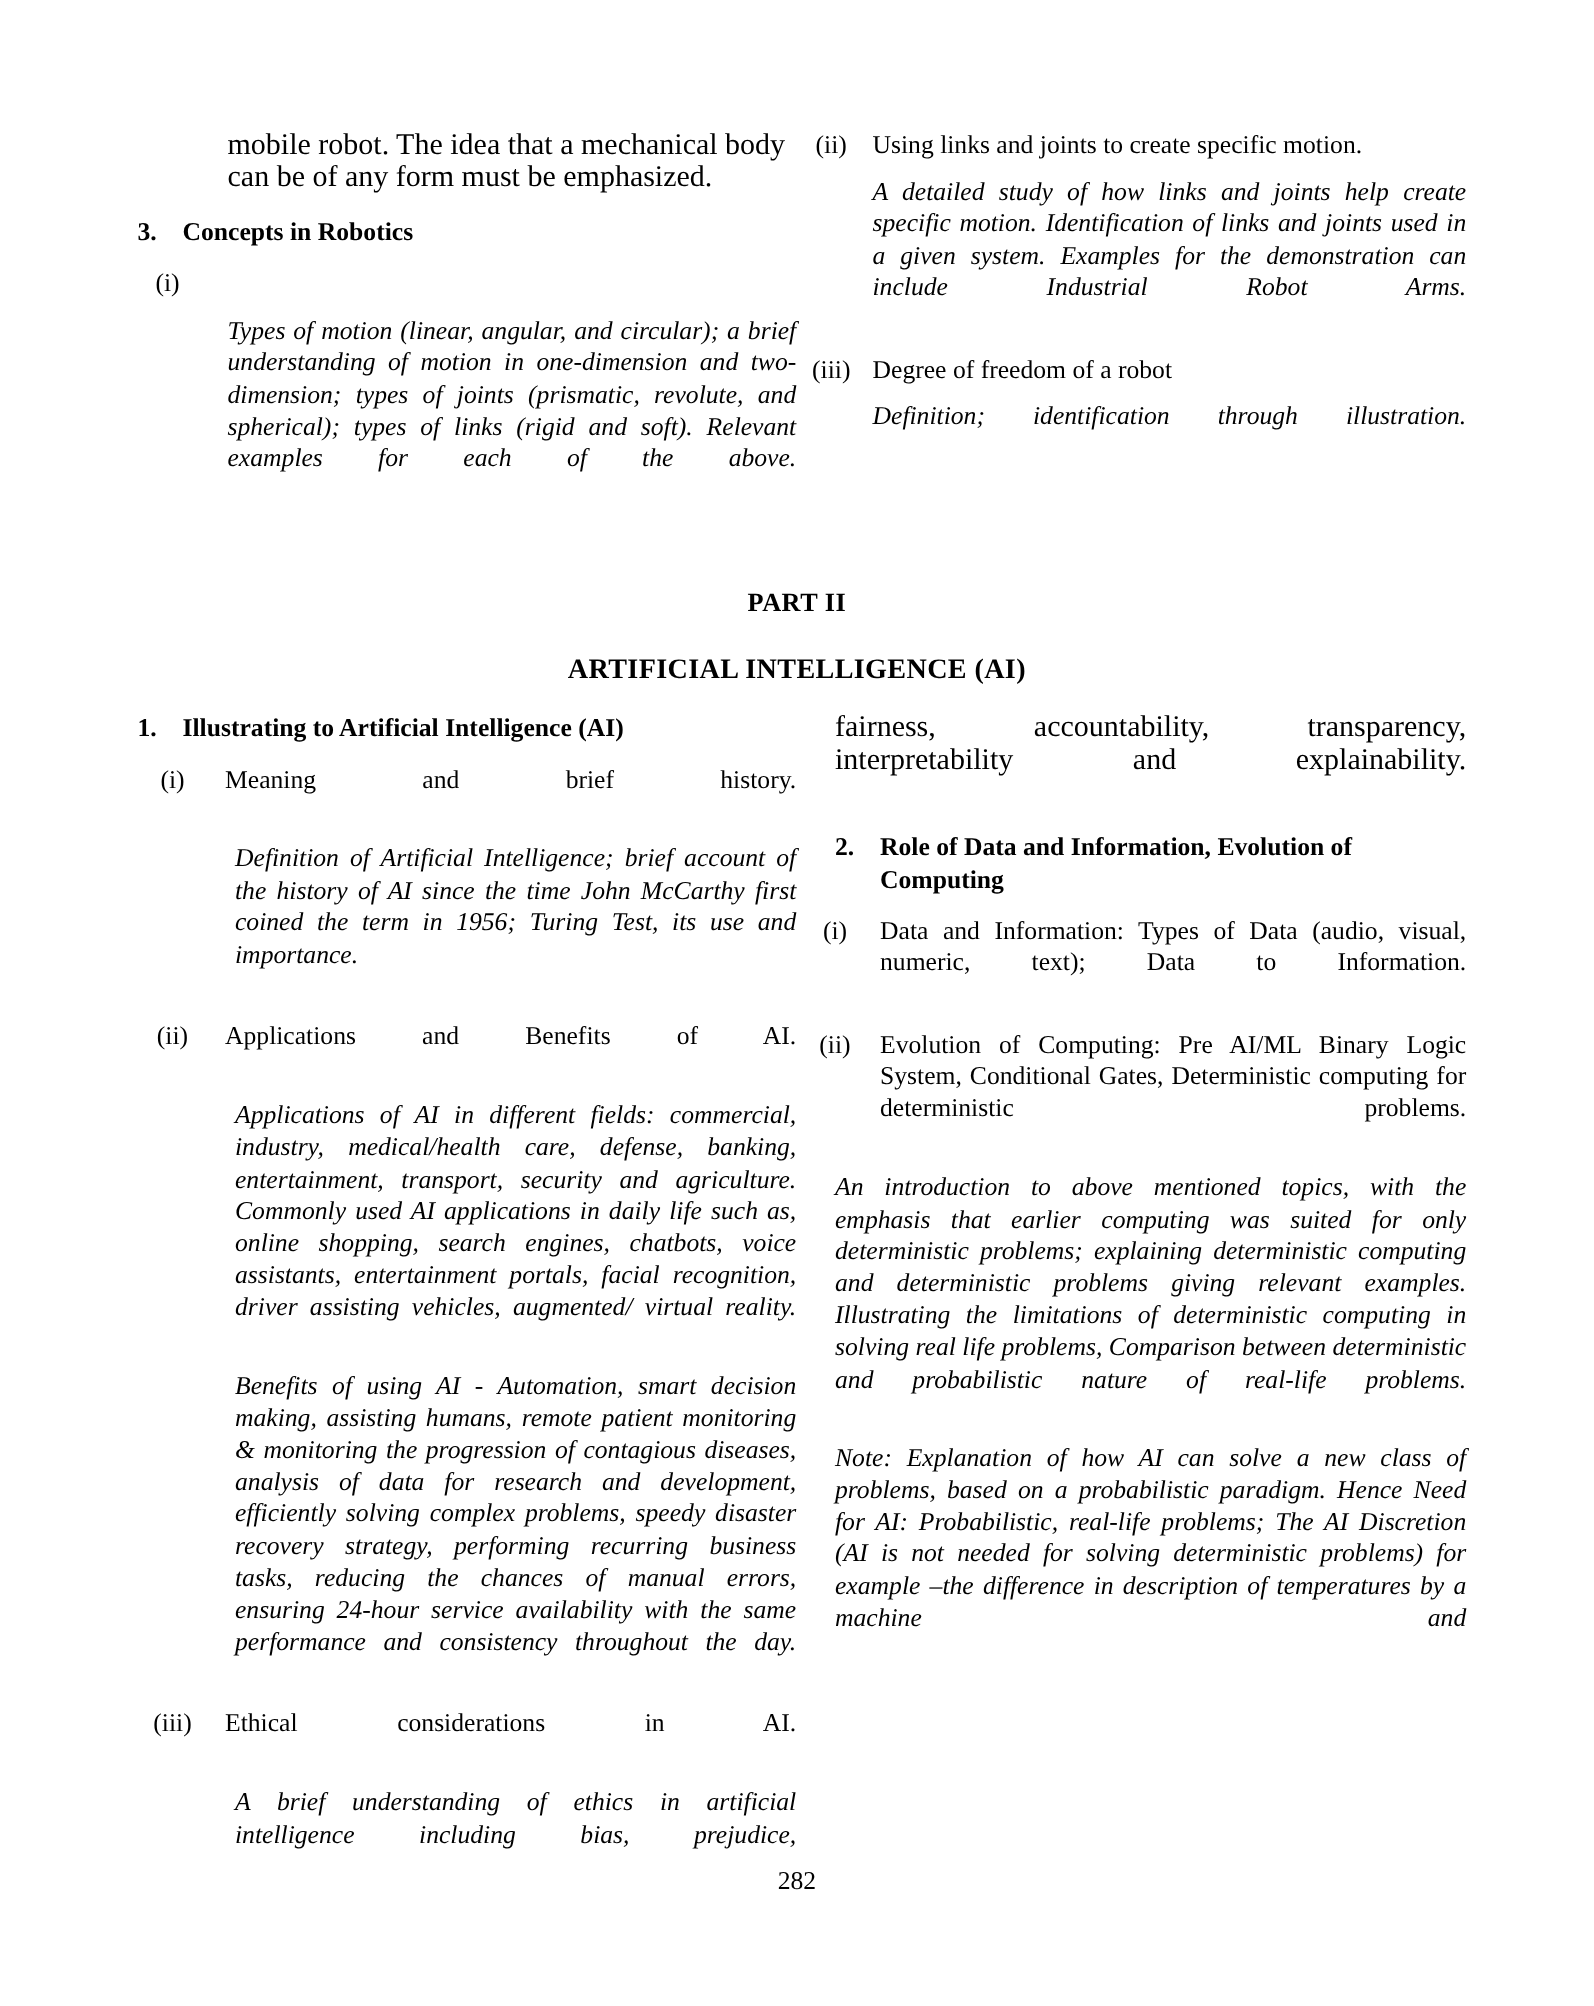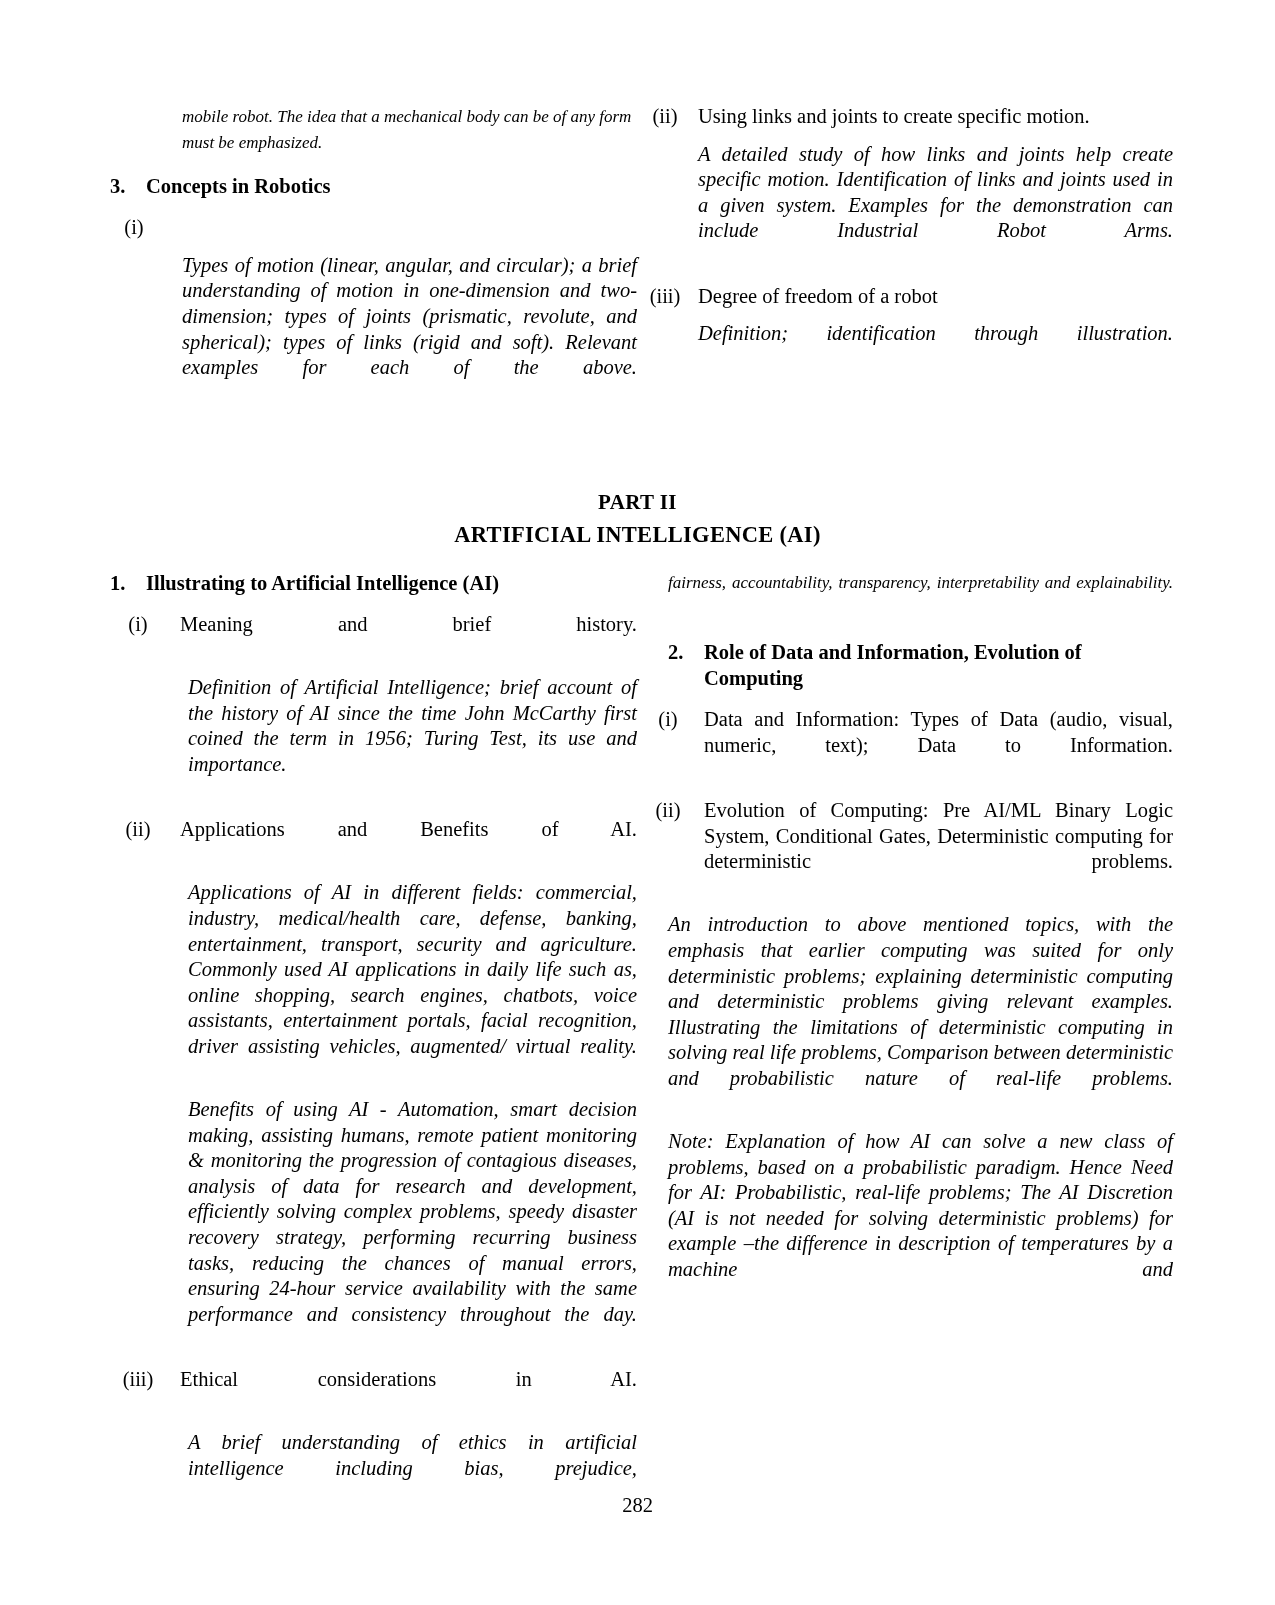--- a/index.html
+++ b/index.html
@@ -54,21 +54,21 @@
   
   .part-heading {
     position: absolute;
     left: 0;
     right: 0;
     text-align: center;
     font-weight: bold;
     font-size: 21px;
     letter-spacing: 0.4px;
   }
-  #part-ii-label { top: 490px; }
+  #part-ii-label { top: 470px; }
   #part-ii-title { top: 522px; font-size: 22.5px; letter-spacing: 0.3px; }
 
   
   #block-partii {
     top: 570px;
   }
 
   
   .sec-head {
     display: flex;
@@ -141,22 +141,21 @@
     position: absolute;
     left: 0;
     right: 0;
     top: 1494px;
     text-align: center;
     font-size: 20.5px;
   }
 
   
   .cont-para {
-    font-style: italic;
-    font-size: 17px;
+    font-size: 24px;
     line-height: 25.6px;
     text-align: justify;
     text-justify: inter-word;
     margin: 0;
     margin-left: 22px;
   }
   .cont-para::after {
     content: "";
     display: inline-block;
     width: 100%;

